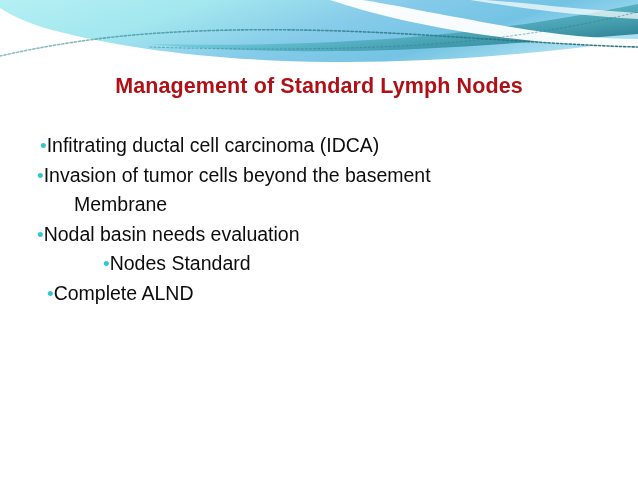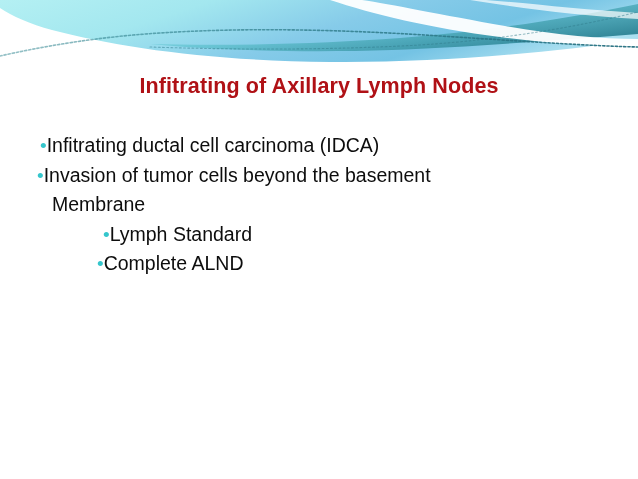--- a/index.html
+++ b/index.html
@@ -69,23 +69,23 @@
     vertical-align: baseline;
   }
   .txt {
     display: inline-block;
     vertical-align: baseline;
   }
 
   
   .lvl1 { padding-left: 40px; }
   .lvl2 { padding-left: 37px; }
-  .lvl2b { padding-left: 52px; }   
+  .lvl2b { padding-left: 74px; }   
   .lvl3 { padding-left: 103px; }
-  .lvl3b { padding-left: 97px; }
+  .lvl3b { padding-left: 47px; }
   .lvl4 { padding-left: 131px; }
 </style>
 </head>
 <body>
 
 <div class="slide">
 
   <div class="header-art">
     <svg viewBox="0 0 638 72" preserveAspectRatio="none">
       <defs>
@@ -120,39 +120,42 @@
                L638,39 C600,39 556,35 505,26 C442,15 390,4 362,0 Z" fill="#ffffff" opacity="0.95"></path>
 
       <path d="M470,0 C520,8 580,16 638,19 L638,13 C584,10 526,3 486,0 Z" fill="#ffffff" opacity="0.7"></path>
 
       <path d="M0,56 C40,47 95,37 160,33 C250,27 350,30 440,36 C520,41 590,46 638,47" fill="none" stroke="url(#gDot)" stroke-width="1.6" stroke-dasharray="2.2 2.0" stroke-linecap="round"></path>
 
       <path d="M150,47 C240,50 330,50 420,45 C510,39 580,26 638,12" fill="none" stroke="#2f7c8b" stroke-width="1.1" stroke-opacity="0.5" stroke-dasharray="1.8 2.4" stroke-linecap="round"></path>
     </svg>
   </div>
 
-  <div class="title">Infitrating of Axillary Lymph Nodes</div>
+  <div class="title">Management of Standard Lymph Nodes</div>
 
   <div class="body">
 
     <div class="line lvl1">
       <span class="bullet">•</span><span class="txt">Infitrating ductal cell carcinoma (IDCA)</span>
     </div>
 
     <div class="line lvl2">
       <span class="bullet">•</span><span class="txt">Invasion of tumor cells beyond the basement</span>
     </div>
 
     <div class="line lvl2b">
       <span class="txt">Membrane</span>
     </div>
 
+    <div class="line lvl2">
+      <span class="bullet">•</span><span class="txt">Nodal basin needs evaluation</span>
+    </div>
 
     <div class="line lvl3">
-      <span class="bullet">•</span><span class="txt"> Lymph Standard</span>
+      <span class="bullet">•</span><span class="txt"> Nodes Standard</span>
     </div>
 
     <div class="line lvl3b">
       <span class="bullet">•</span><span class="txt">Complete ALND</span>
     </div>
 
 
 
   </div>
 </div>

